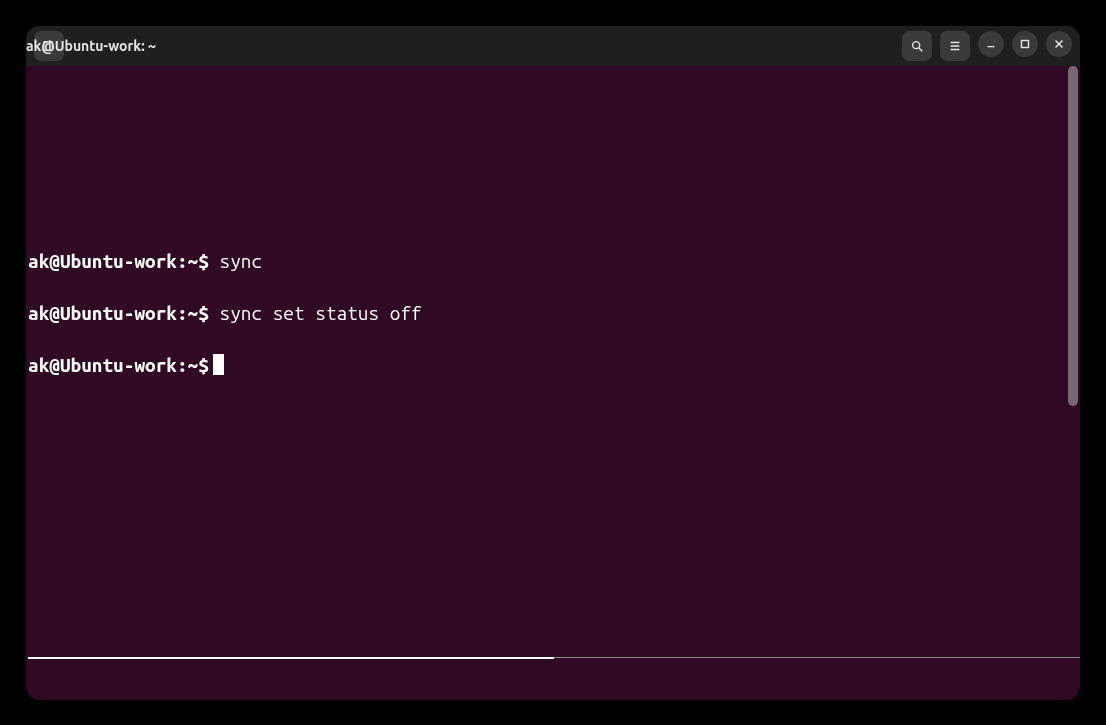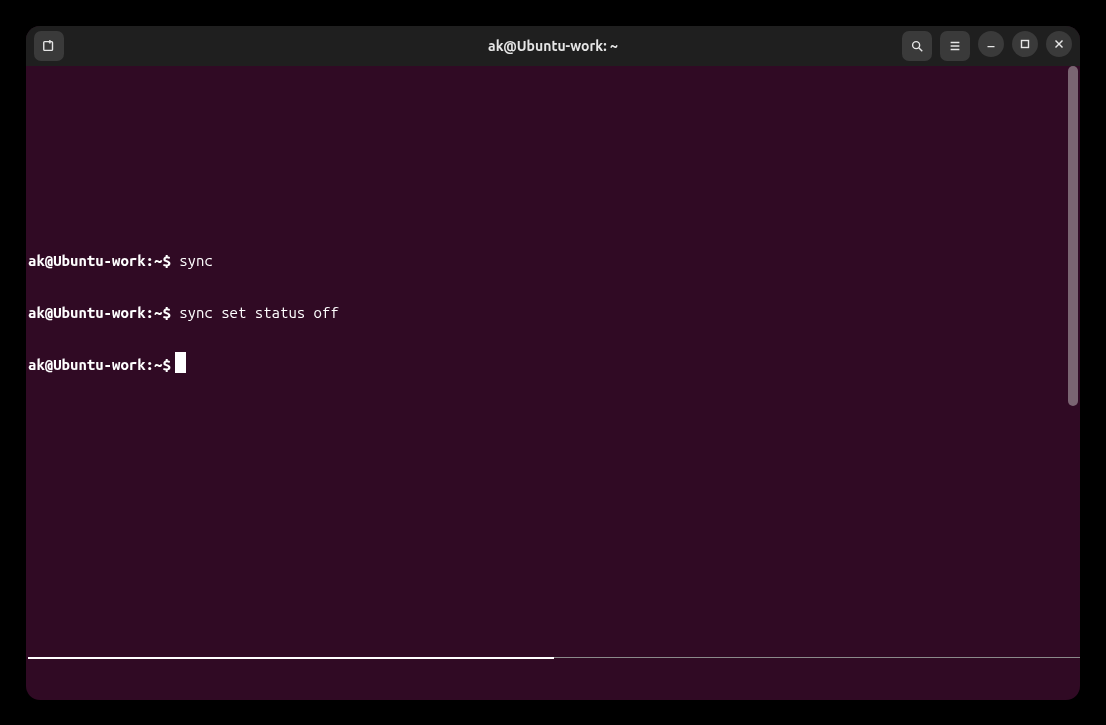--- a/index.html
+++ b/index.html
@@ -40,21 +40,21 @@
   .tb-btn {
     width: 30px; height: 30px;
     border-radius: 7px;
     background: #3a3a3a;
     display: flex; align-items: center; justify-content: center;
     color: #e6e6e6;
   }
   .tb-btn.circle { border-radius: 50%; width: 26px; height: 26px; background: #3a3a3a; }
   .tb-title {
     position: absolute; left: 0; right: 0;
-    text-align: center;
+    text-align: left;
     font-weight: 700;
     pointer-events: none;
   }
   .tb-btn svg { width: 14px; height: 14px; stroke: #e6e6e6; stroke-width: 1.6; fill: none; }
 
   
   .scrollbar-track {
     position: absolute;
     right: 2px; top: 40px; bottom: 6px;
     width: 10px;
@@ -70,21 +70,21 @@
     border-radius: 5px;
   }
 
   
   .term {
     position: absolute;
     left: 0; right: 0;
     top: 40px; bottom: 0;
     padding: 0;
     color: #ffffff;
-    font-size: 15px;
+    font-size: 19px;
     line-height: 26px;
     white-space: pre;
   }
   .term-inner {
     padding-left: 2px;
   }
 
   .pane-top {
     height: 331px; 
   }

